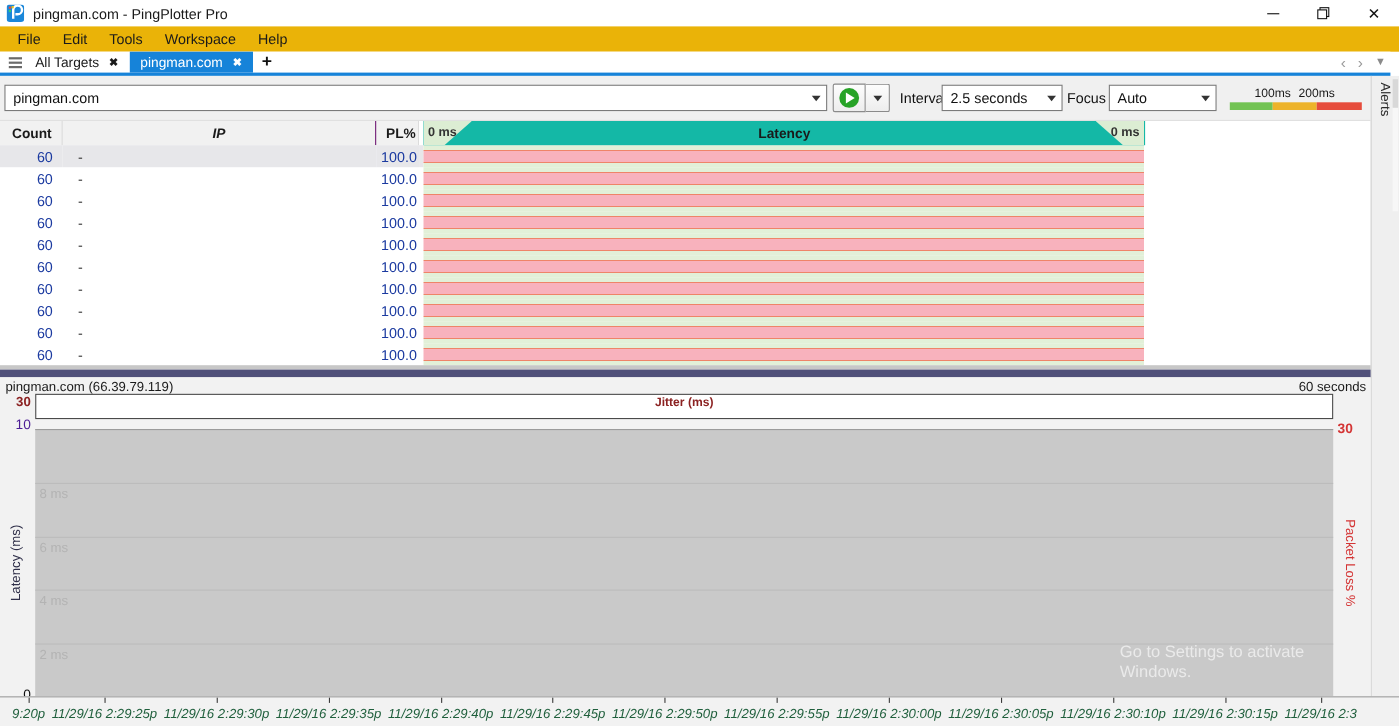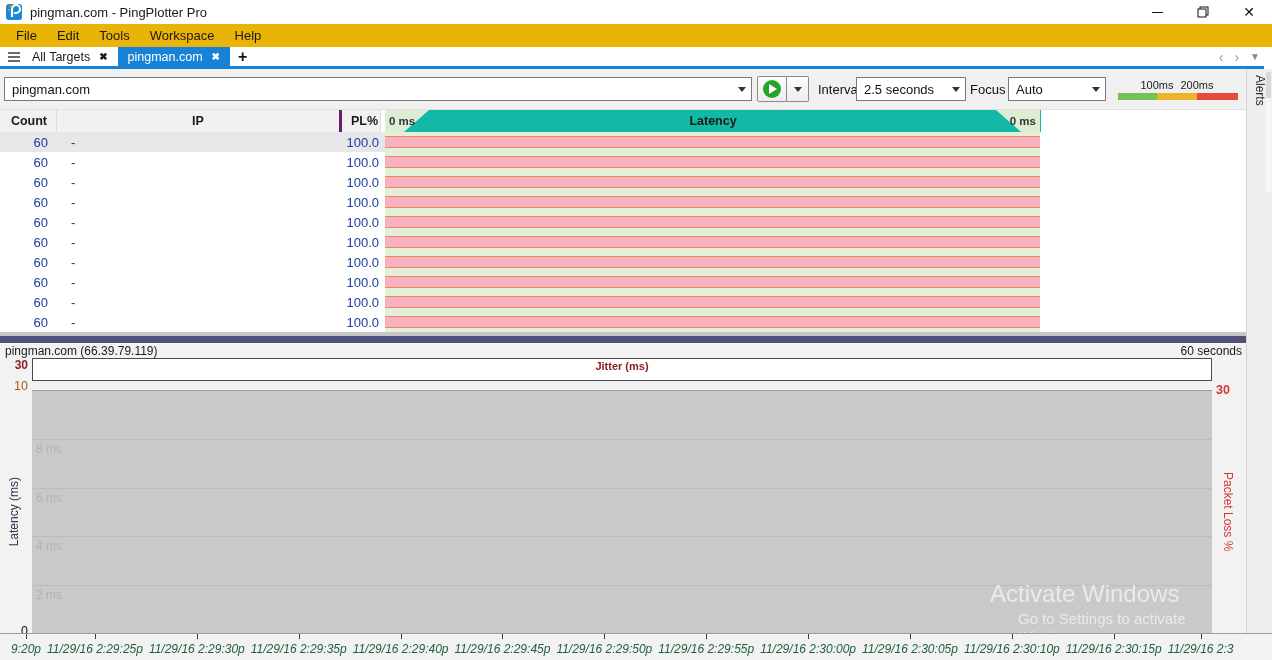--- a/index.html
+++ b/index.html
@@ -62,21 +62,21 @@
   .alerts-panel { position:absolute; left:1246px; top:69px; width:26px; height:564px; background:#efefef; border-left:1px solid #d2d2d2; }
   .alerts-label { position:absolute; top:6px; left:50%; transform:translateX(-50%); writing-mode:vertical-rl; font-size:12px; color:#2a2a2a; }
   .mini-scroll { position:absolute; right:1px; top:3px; width:5px; height:120px; background:#f7f7f7; }
   .mini-thumb { width:5px; height:26px; background:#d8d8d8; }
 
   
   .ptable { position:absolute; top:110px; left:0; width:1041px; }
   .thead { display:flex; height:22px; background:#f1f1f1; font-size:12.5px; font-weight:bold; color:#1a1a1a; align-items:center; }
   .hc { height:22px; display:flex; align-items:center; }
   .hc-count { width:57px; justify-content:flex-end; padding-right:9px; border-right:1px solid #dcdcdc; }
-  .hc-ip { width:285px; justify-content:center; border-right:3px solid #701a75; }
+  .hc-ip { width:285px; justify-content:center; border-right:1px solid #701a75;font-style:italic; }
   .hc-pl { width:39px; justify-content:flex-end; padding-right:2px; border-right:1px solid #dcdcdc; }
   .hc-gap { width:4px; background:#fff; }
   .hc-lat { flex:1; position:relative; background:#14b8a6; }
   .lat-title { position:absolute; left:0; right:0; top:0; bottom:0; display:flex; align-items:center; justify-content:center; }
   .wedge { position:absolute; top:0; bottom:0; width:44px; background:#dcedd3; }
   .wedge-l { left:0; clip-path:polygon(0 0, 100% 0, 19px 100%, 0 100%); }
   .wedge-r { right:1px; clip-path:polygon(0 0, 100% 0, 100% 100%, 25px 100%); }
   .wedge-label { position:absolute; top:0; bottom:0; display:flex; align-items:center; font-size:11.5px; font-weight:bold; color:#333; }
   .wl-l { left:4px; } .wl-r { right:5px; }
   .tbody .trow { display:flex; height:20px; font-size:13px; }
@@ -100,21 +100,21 @@
   .split-light { height:4px; background:#c7c7c7; }
   .split-dark { height:7px; background:#50507a; }
 
   
   .graph { position:absolute; top:343px; left:0; width:1246px; height:290px; background:#f2f2f2; }
   .g-target { position:absolute; left:5px; top:1px; font-size:12px; color:#1a1a1a; }
   .g-scale { position:absolute; right:4px; top:1px; font-size:12px; color:#1a1a1a; }
   .jitter-max { position:absolute; left:0; top:15px; width:28px; text-align:right; font-size:12px; font-weight:bold; color:#8b2121; }
   .jitter-box { position:absolute; left:32px; top:15px; width:1180px; height:23px; background:#fff; border:1px solid #4a4a4a; }
   .jitter-title { position:absolute; left:0; right:0; top:1px; text-align:center; font-size:11px; font-weight:bold; color:#8b2121; }
-  .lat-max { position:absolute; left:0; top:36px; width:28px; text-align:right; font-size:12.5px; color:#a16207; }
+  .lat-max { position:absolute; left:0; top:36px; width:28px; text-align:right; font-size:12.5px; color:#4c1d95; }
   .lat-min { position:absolute; left:0; top:281px; width:28px; text-align:right; font-size:12.5px; color:#111; }
   .ylabel-wrap { position:absolute; left:2px; top:47px; width:24px; height:243px; display:flex; align-items:center; justify-content:center; }
   .ylabel-wrap span { writing-mode:vertical-rl; transform:rotate(180deg); font-size:12px; color:#30304a; }
   .plot { position:absolute; left:32px; top:47px; width:1180px; height:243px; background:#c9c9c9; border-top:1px solid #9b9b9b; }
   .gl { position:absolute; left:0; right:0; height:1px; background:#bcbcbc; }
   .gl1 { top:20%; } .gl2 { top:40%; } .gl3 { top:60%; } .gl4 { top:80%; }
   .grid-labels span { position:absolute; left:4px; font-size:12px; color:#b3b3b3; }
   .grid-labels span:nth-of-type(1) { top:calc(20% + 3px); }
   .grid-labels span:nth-of-type(2) { top:calc(40% + 3px); }
   .grid-labels span:nth-of-type(3) { top:calc(60% + 3px); }
@@ -378,21 +378,20 @@
         <span>2 ms</span>
       </div>
   </div>
 
   <span class="pl-max">30</span>
   <div class="pl-label-wrap">
       <span>Packet Loss %</span>
     </div>
 
   <div class="watermark">
-    <div class="wm1">Activate Windows</div>
     <div class="wm2">Go to Settings to activate Windows.</div>
   </div>
 </div>
 
 <div class="time-axis">
   <div class="tlabels">
 
   <span class="tl">9:20p</span>
       <span class="tl">11/29/16 2:29:25p</span>
       <span class="tl">11/29/16 2:29:30p</span>

